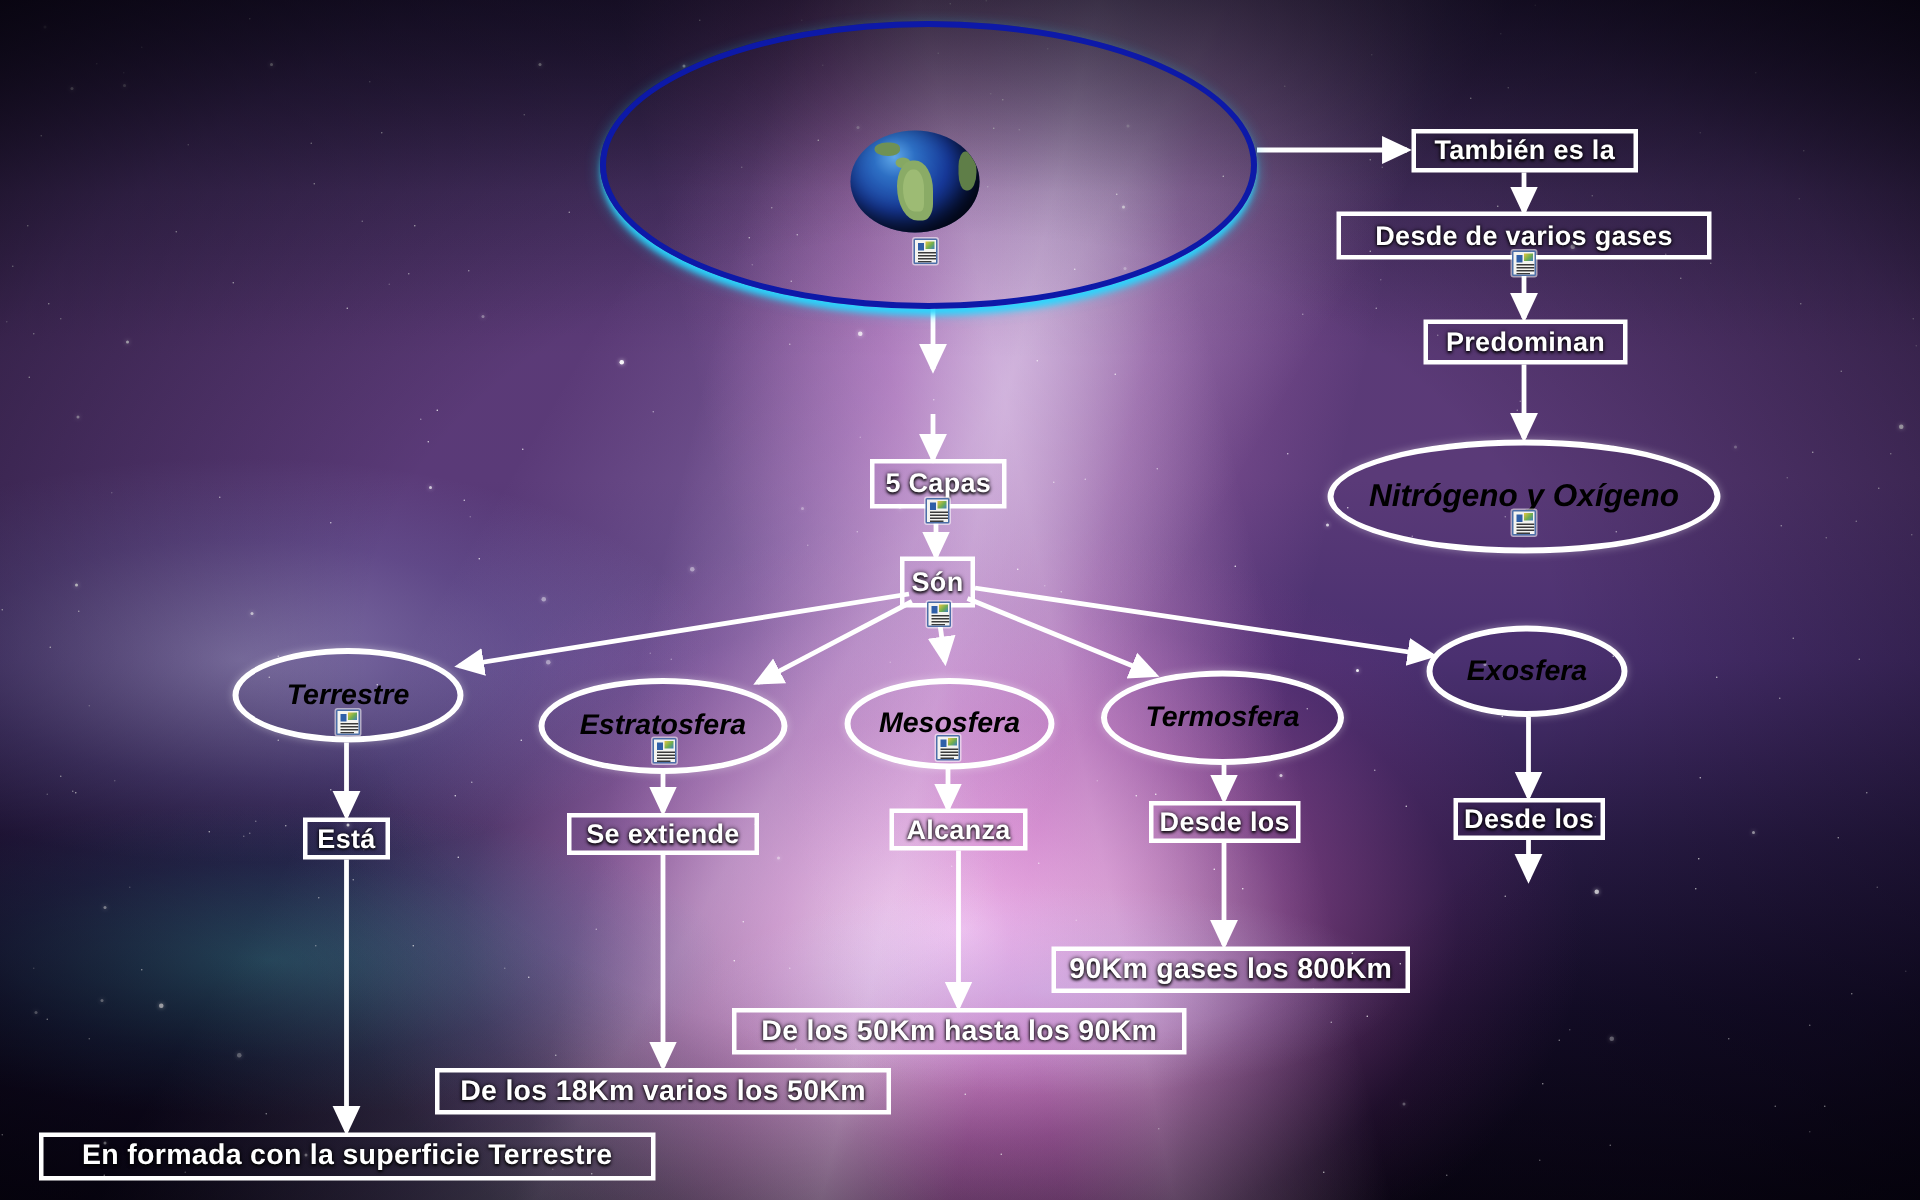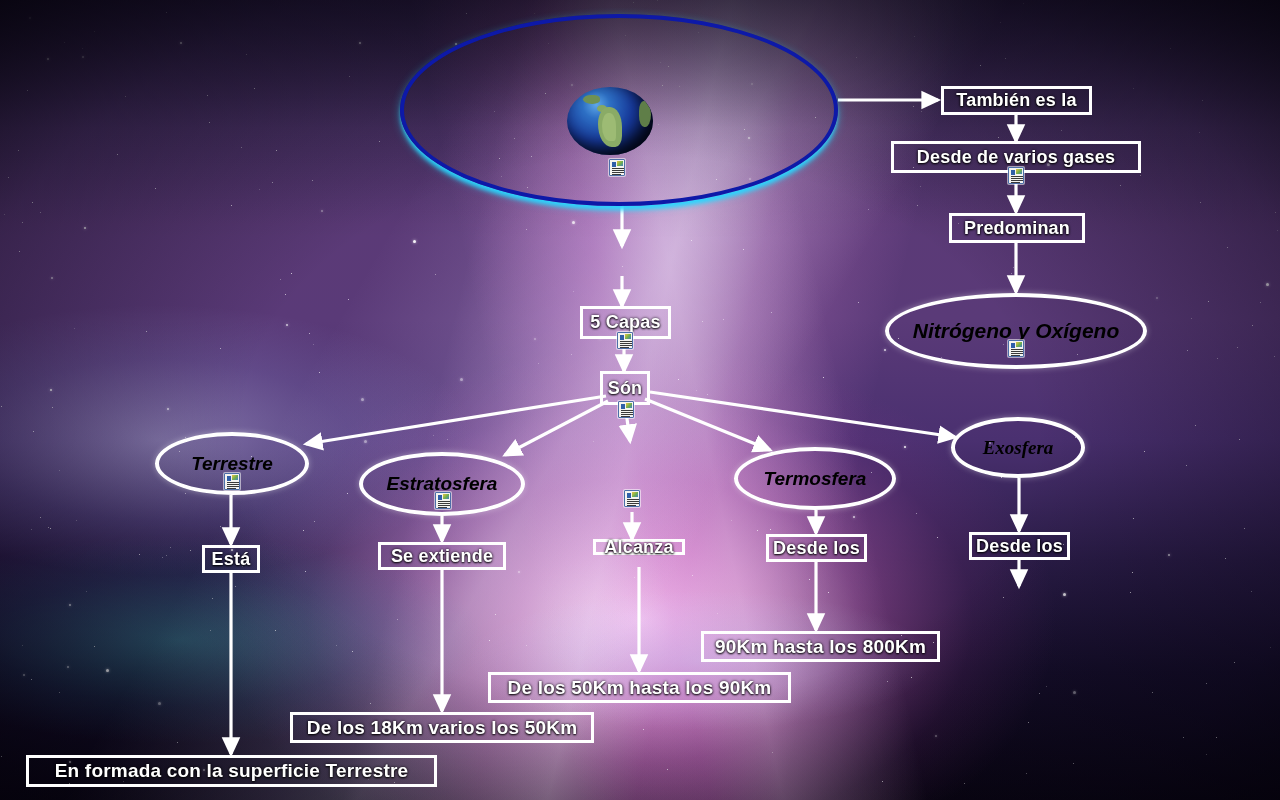--- a/index.html
+++ b/index.html
@@ -630,41 +630,44 @@
   </div>
   <div class="doc-icon" style="left:435px; top:492px;">
     <span class="bar"></span>
     <span class="thumb"></span>
     <i style="top:8px;  width:12px;"></i>
     <i style="top:10px; width:12px;"></i>
     <i style="top:12px; width:12px;"></i>
     <i style="top:14px; width:9px;"></i>
   </div>
 
+  <div class="node ellipse" style="left:563px; top:452px; width:140px; height:61px; font-size:19px;">
+    <span>Mesosfera</span>
+  </div>
   <div class="doc-icon" style="left:624px; top:490px;">
     <span class="bar"></span>
     <span class="thumb"></span>
     <i style="top:8px;  width:12px;"></i>
     <i style="top:10px; width:12px;"></i>
     <i style="top:12px; width:12px;"></i>
     <i style="top:14px; width:9px;"></i>
   </div>
 
   <div class="node ellipse" style="left:734px; top:447px; width:162px; height:63px; font-size:19px;">
     <span>Termosfera</span>
   </div>
 
-  <div class="node ellipse" style="left:951px; top:417px; width:134px; height:61px; font-size:19px;font-family:Liberation Serif, serif;">
+  <div class="node ellipse" style="left:951px; top:417px; width:134px; height:61px; font-size:19px;">
     <span>Exosfera</span>
   </div>
 
   <div class="node box" style="left:202px; top:545px; width:58px; height:28px; font-size:18px;">Está</div>
   <div class="node box" style="left:378px; top:542px; width:128px; height:28px; font-size:18px;">Se extiende</div>
-  <div class="node box" style="left:593px; top:539px; width:92px; height:16px; font-size:18px;">Alcanza</div>
+  <div class="node box" style="left:593px; top:539px; width:92px; height:28px; font-size:18px;">Alcanza</div>
   <div class="node box" style="left:766px; top:534px; width:101px; height:28px; font-size:18px;">Desde los</div>
   <div class="node box" style="left:969px; top:532px; width:101px; height:28px; font-size:18px;">Desde los</div>
 
-  <div class="node box" style="left:701px; top:631px; width:239px; height:31px; font-size:19px;">90Km hasta los 800Km</div>
+  <div class="node box" style="left:701px; top:631px; width:239px; height:31px; font-size:19px;">90Km gases los 800Km</div>
   <div class="node box" style="left:488px; top:672px; width:303px; height:31px; font-size:19px;">De los 50Km hasta los 90Km</div>
   <div class="node box" style="left:290px; top:712px; width:304px; height:31px; font-size:19px;">De los 18Km varios los 50Km</div>
   <div class="node box" style="left:26px; top:755px; width:411px; height:32px; font-size:19px;">En formada con la superficie Terrestre</div>
 
 </div>
 
 </body></html>

